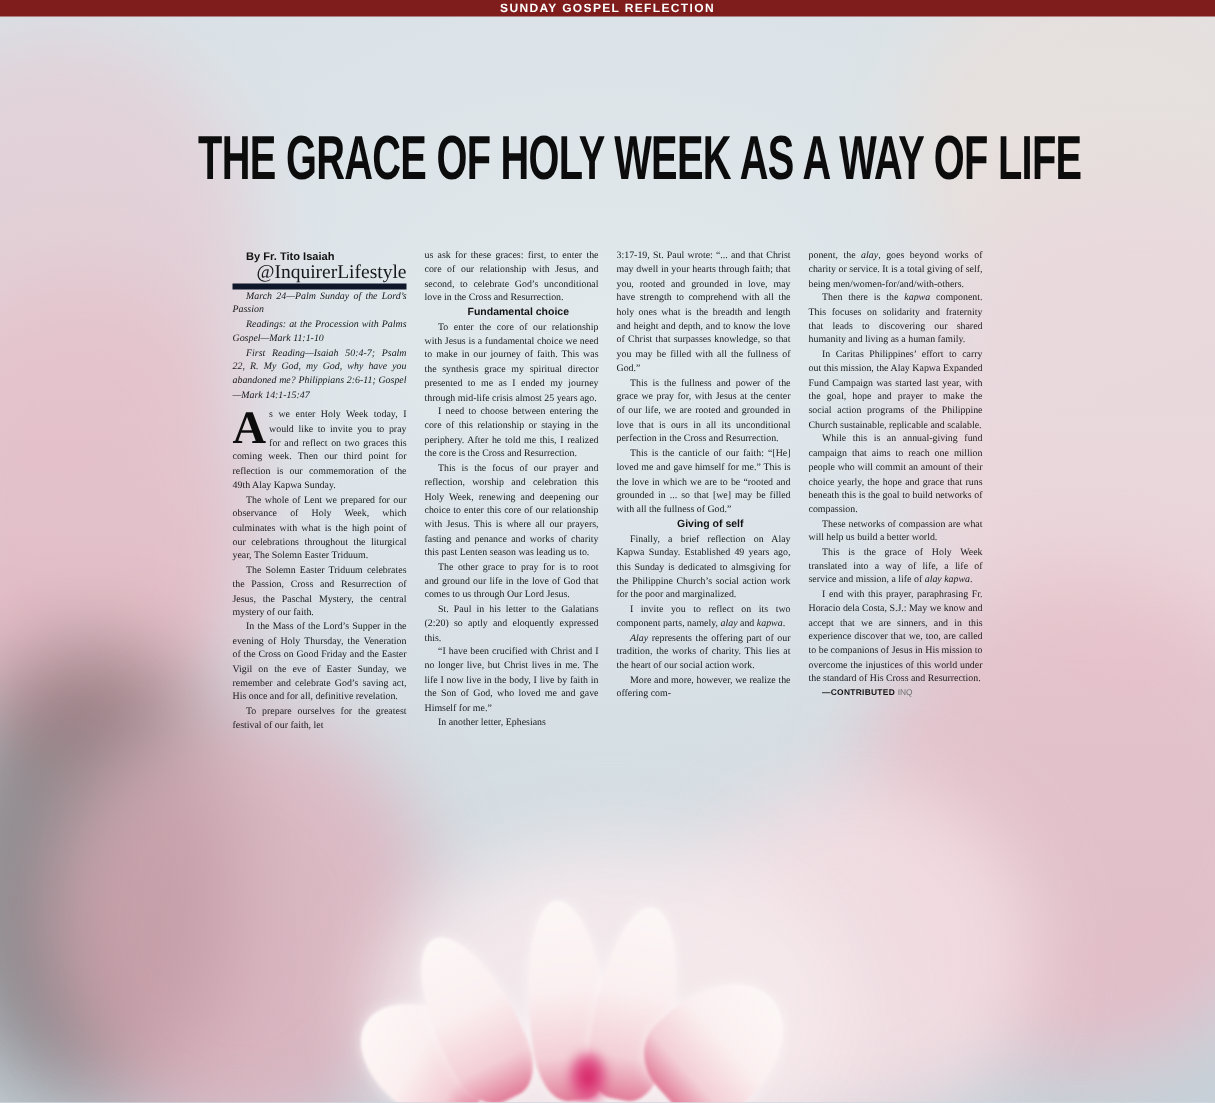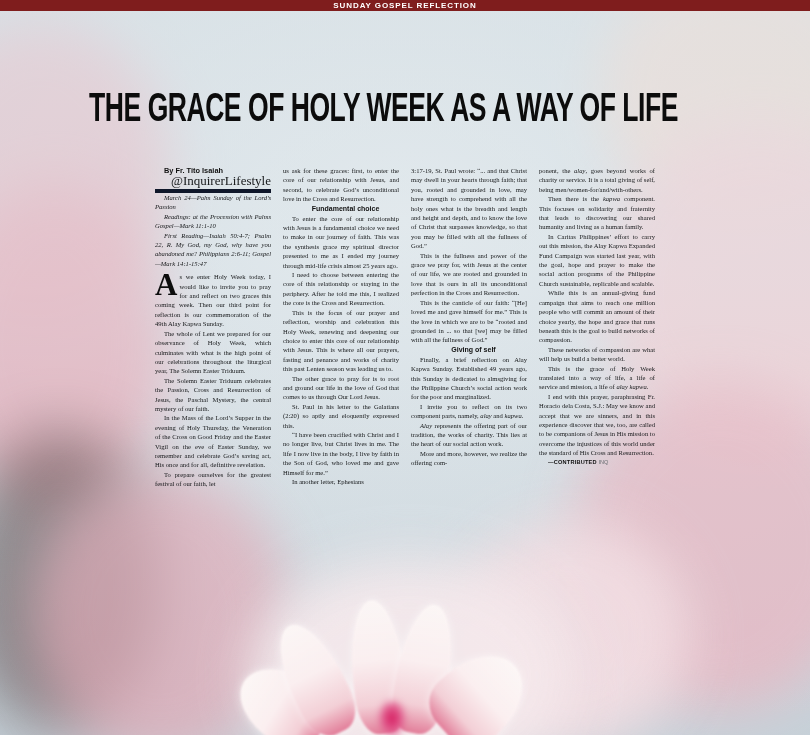--- a/index.html
+++ b/index.html
@@ -50,21 +50,21 @@
   
   .kicker{
     position:absolute;left:0;top:0;width:100%;height:11px;
     background:#7f1d1d;color:#fff;z-index:5;
     display:flex;align-items:center;justify-content:center;
     font-family:"Liberation Sans", sans-serif;
     font-weight:bold;font-size:8px;letter-spacing:.9px;
   }
 
   
-  .masthead{position:absolute;left:0;top:0;width:100%;z-index:4;text-align:left;}
+  .masthead{position:absolute;left:0;top:0;width:100%;z-index:4;text-align:right;}
   .headline{
     margin:0;padding:70px 0 0 0;
     font-family:"Liberation Sans", sans-serif;
     font-weight:bold;font-size:34px;line-height:1;
     letter-spacing:-0.6px;color:#0c0c0c;
     transform:scaleX(.78) scaleY(1.22);
     transform-origin:center top;
   }
   .deck{
     margin:0;padding-top:21px;

